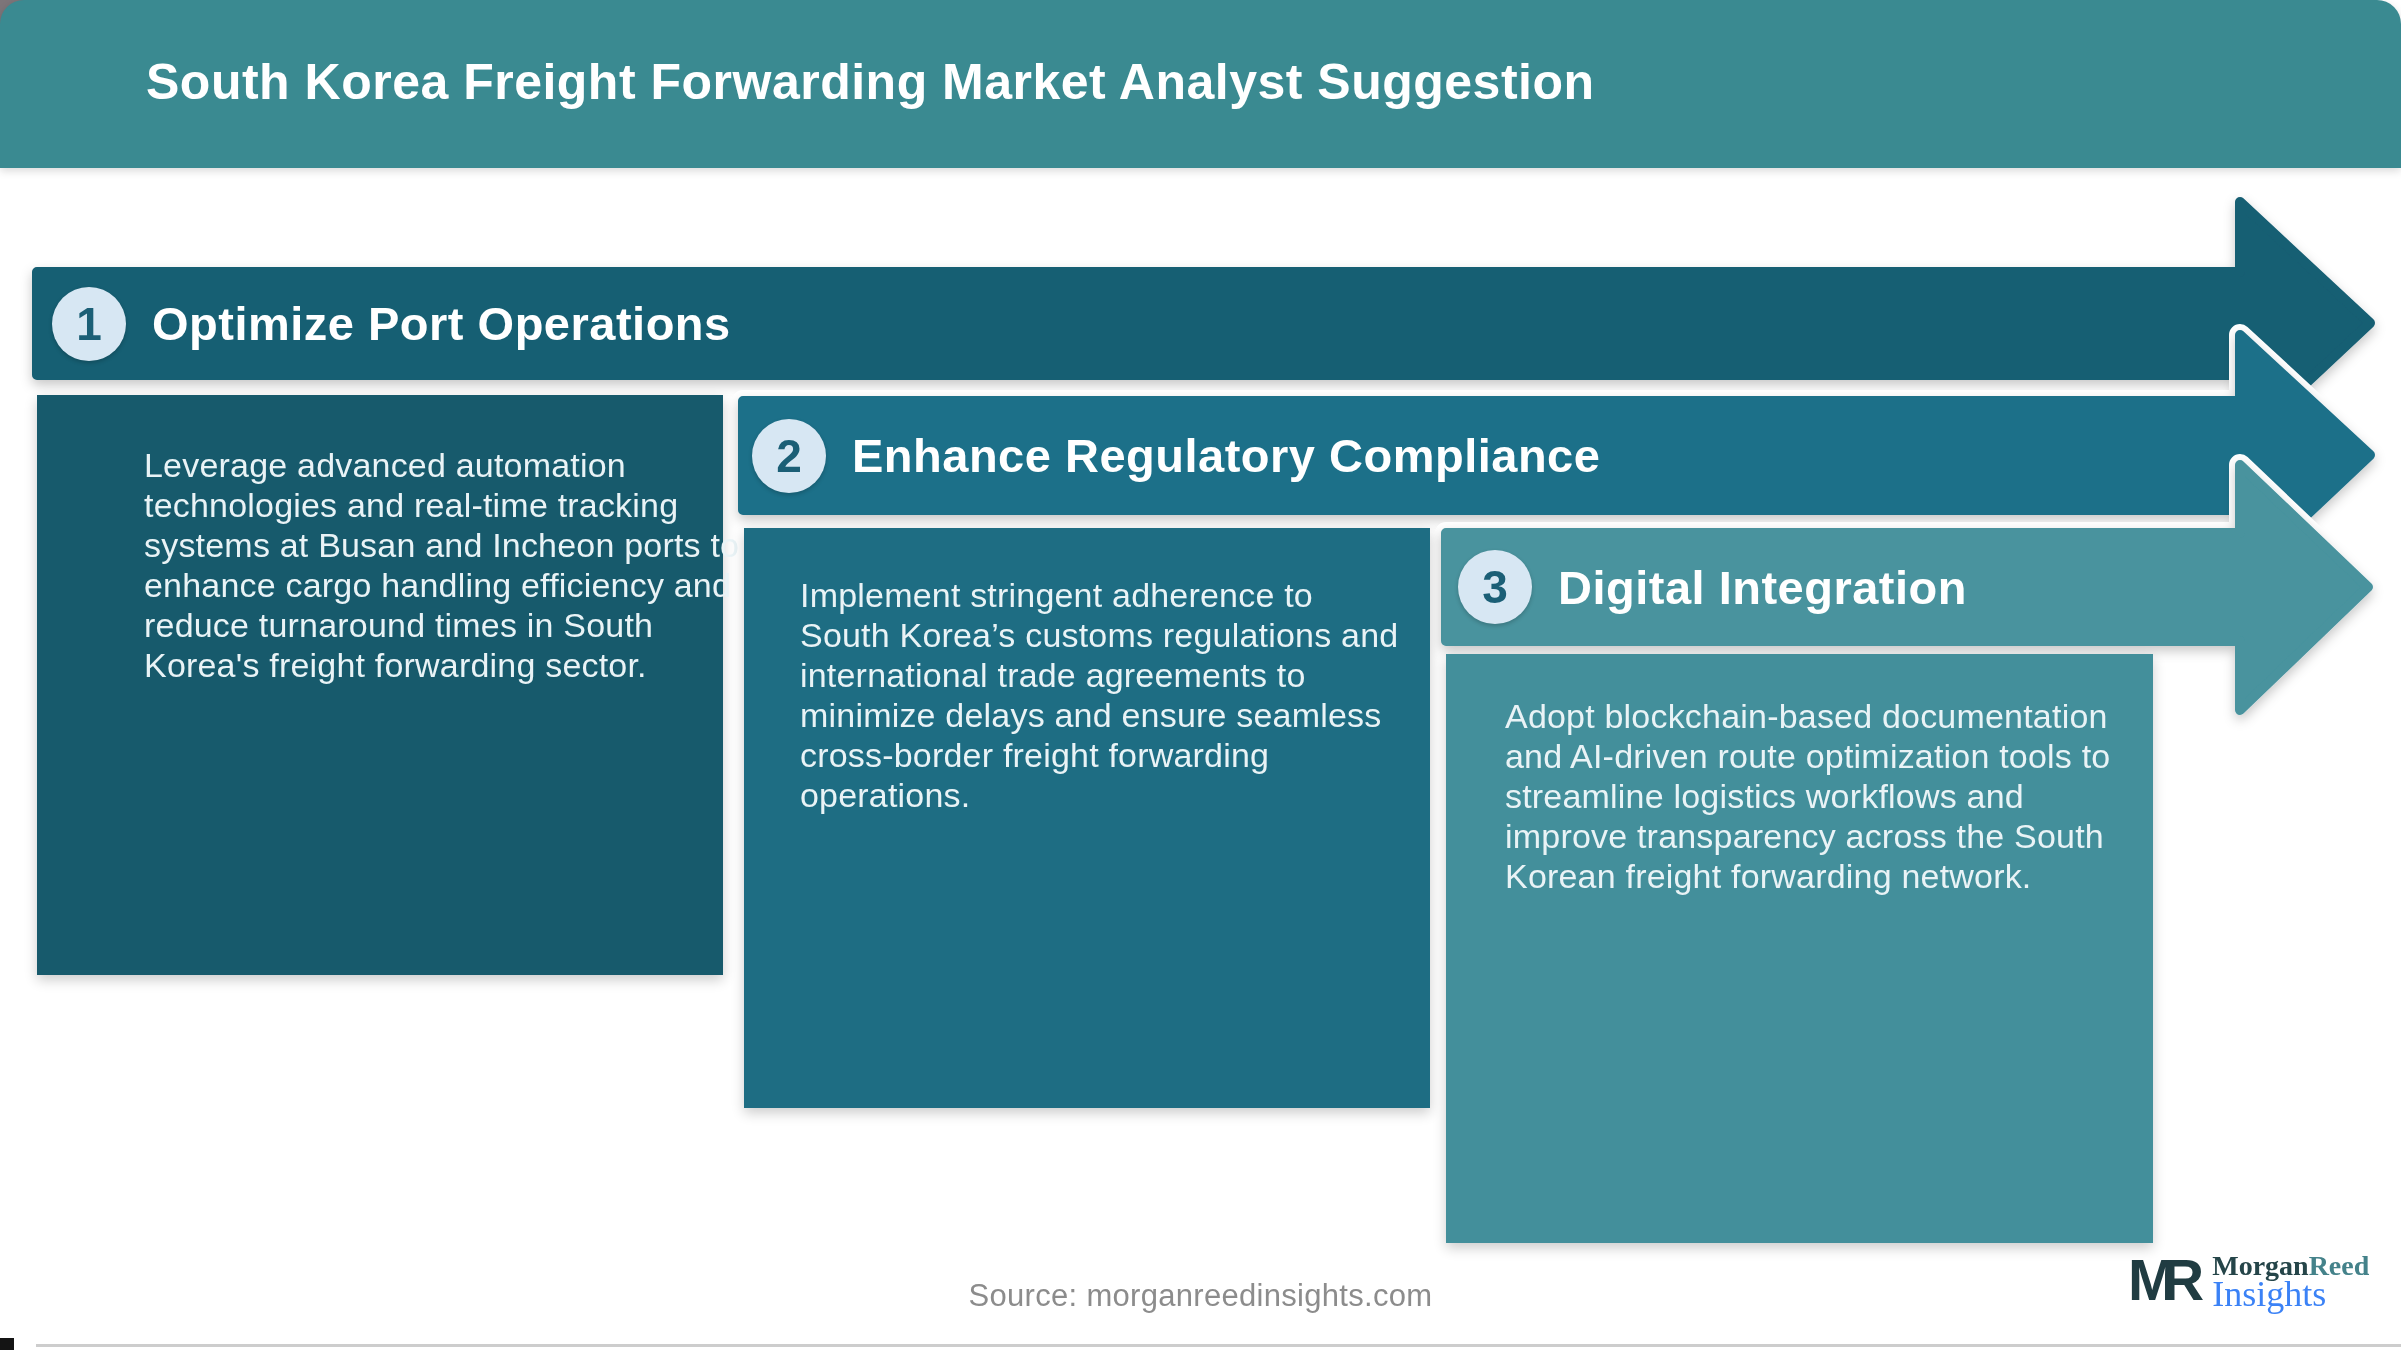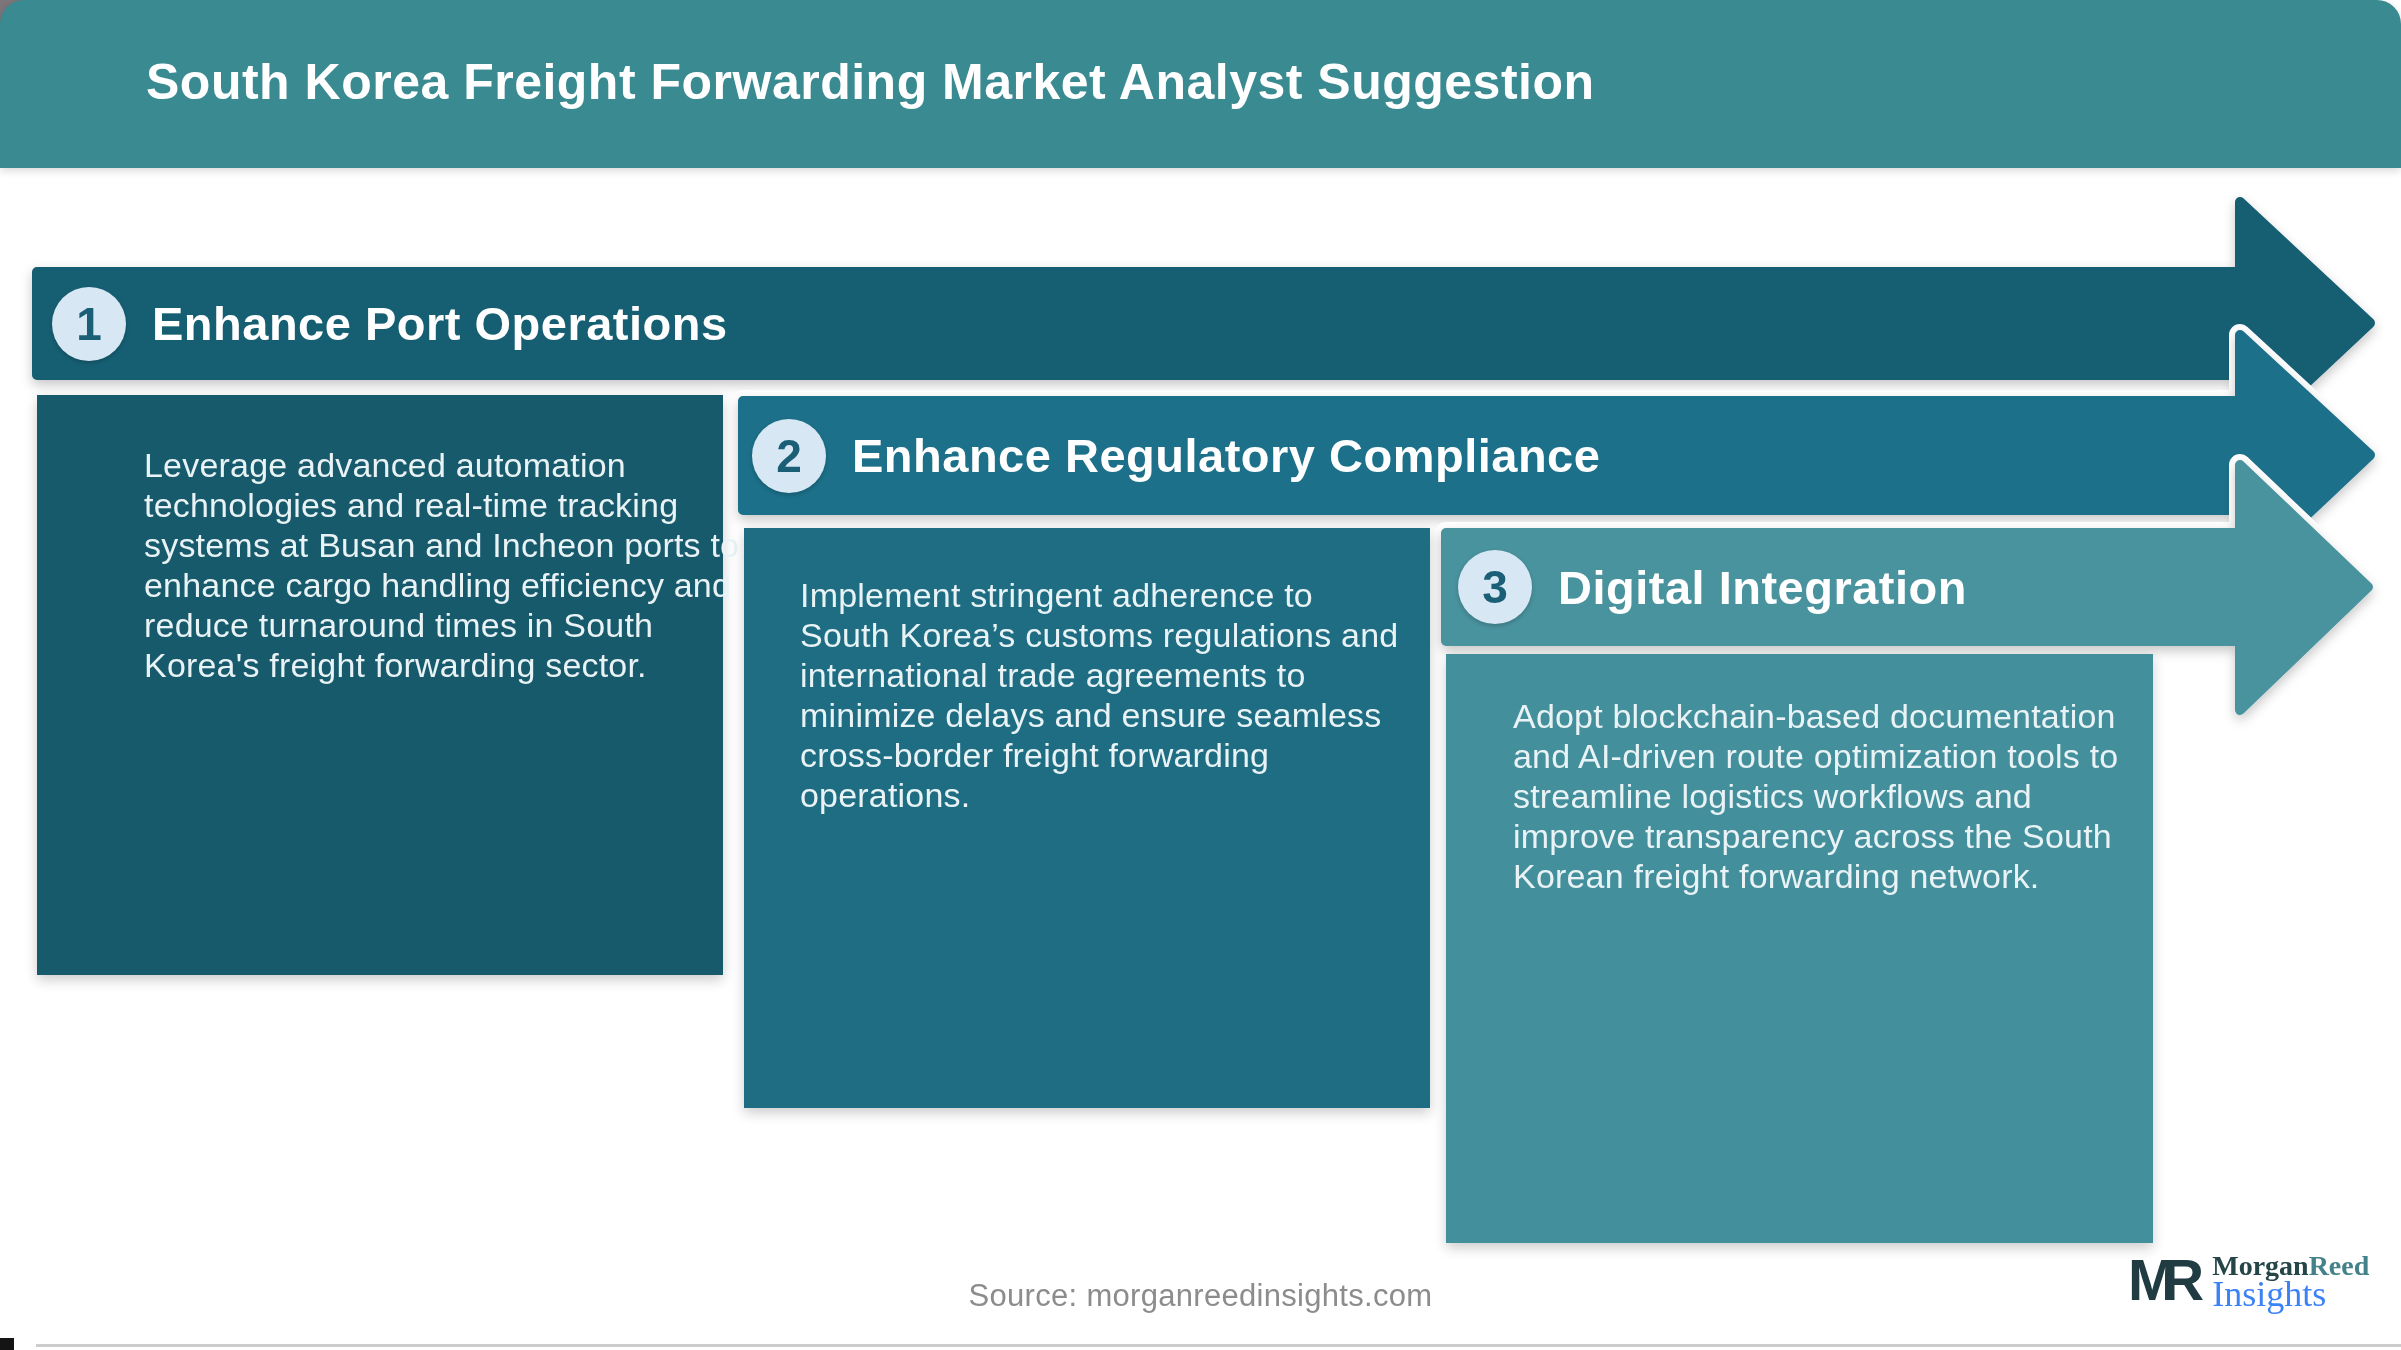--- a/index.html
+++ b/index.html
@@ -34,21 +34,21 @@
   
   .desc-box{position:absolute;z-index:2;box-shadow:0 5px 12px rgba(0,0,0,.2);}
   .desc-box p{
     margin:0;color:#e9f3f6;font-size:34px;line-height:40px;font-weight:300;letter-spacing:.2px;
   }
   .box-1{left:37px;top:395px;width:686px;height:580px;background:#175a6c;}
   .box-1 p{padding:50px 28px 0 60px;width:605px;margin-left:47px;}
   .box-2{left:744px;top:528px;width:686px;height:580px;background:#1e6d83;}
   .box-2 p{padding:47px 26px 0 56px;width:610px;}
   .box-3{left:1446px;top:654px;width:707px;height:589px;background:#438f9b;}
-  .box-3 p{padding:42px 26px 0 59px;width:615px;margin-left:8px;}
+  .box-3 p{padding:42px 26px 0 59px;width:615px;}
   
   .source{
     position:absolute;left:0;top:1278px;width:2401px;text-align:center;z-index:2;
     color:#8c8c8c;font-size:31px;letter-spacing:.3px;
   }
   .logo{position:absolute;left:2128px;top:1252px;display:flex;align-items:center;gap:8px;z-index:3;}
   .logo-mono{
     color:#203c42;font-size:58px;font-weight:800;letter-spacing:-14px;line-height:54px;
     padding-right:14px;
   }
@@ -83,21 +83,21 @@
 
     <path d="M 743,401 H 2240 V 335 L 2370,455 L 2240,578 V 510 H 743 Z" fill="none" stroke="#ffffff" stroke-width="22" stroke-linejoin="round"></path>
     <path filter="url(#ds)" d="M 743,401 H 2240 V 335 L 2370,455 L 2240,578 V 510 H 743 Z" fill="#1f7089" stroke="#1f7089" stroke-width="10" stroke-linejoin="round"></path>
 
     <path d="M 1446,533 H 2240 V 465 L 2368,587 L 2240,710 V 641 H 1446 Z" fill="none" stroke="#ffffff" stroke-width="22" stroke-linejoin="round"></path>
     <path filter="url(#ds)" d="M 1446,533 H 2240 V 465 L 2368,587 L 2240,710 V 641 H 1446 Z" fill="#48939e" stroke="#48939e" stroke-width="10" stroke-linejoin="round"></path>
   </svg>
 
   <div class="band-content band-1">
     <div class="num-circle">1</div>
-    <div class="band-label">Enhance Port Operations</div>
+    <div class="band-label">Optimize Port Operations</div>
   </div>
 
   <div class="band-content band-2">
     <div class="num-circle">2</div>
     <div class="band-label">Enhance Regulatory Compliance</div>
   </div>
 
   <div class="band-content band-3">
     <div class="num-circle">3</div>
     <div class="band-label">Digital Integration</div>

